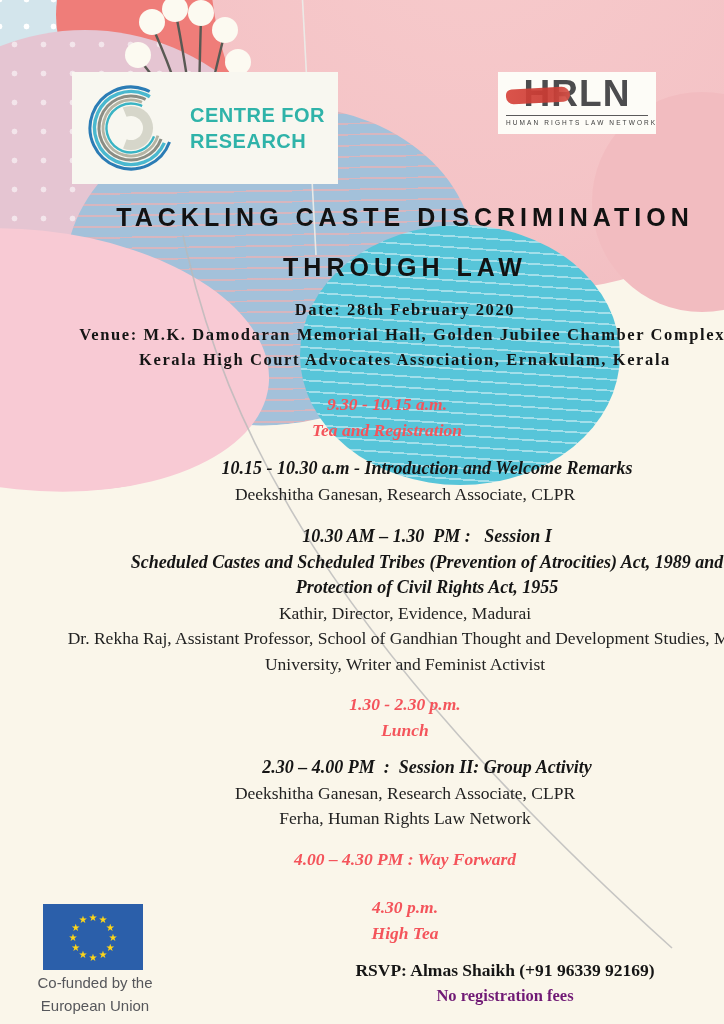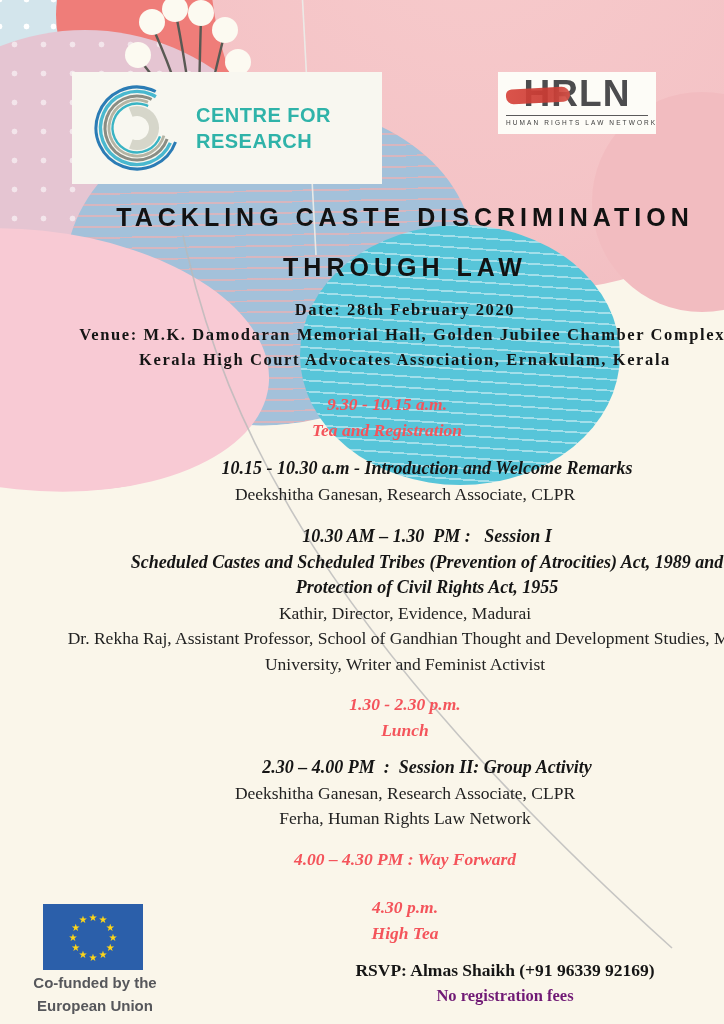--- a/index.html
+++ b/index.html
@@ -29,22 +29,22 @@
   .bg-stripes-teal{left:300px;top:225px;width:320px;height:260px;border-radius:50%;
     background-color:#57c5d9;
     background-image:repeating-linear-gradient(184deg,rgba(255,255,255,.45) 0px,rgba(255,255,255,.45) 1.8px,rgba(0,0,0,0) 1.8px,rgba(0,0,0,0) 11px);
     z-index:7;}
   .bg-pink-blob{left:-210px;top:230px;width:480px;height:260px;border-radius:50%;
     background:#f8cad4;transform:rotate(6deg);z-index:8;}
   .decor-svg{position:absolute;left:0;top:0;z-index:9;pointer-events:none;}
   .curve-svg{position:absolute;left:0;top:0;z-index:10;pointer-events:none;}
 
   
-  .clpr-box{position:absolute;left:72px;top:72px;width:310px;height:112px;background:#f8f7f0;
-    z-index:20;display:flex;align-items:center;padding-left:20px;box-sizing:border-box;}
+  .clpr-box{position:absolute;left:72px;top:72px;width:266px;height:112px;background:#f8f7f0;
+    z-index:20;display:flex;align-items:center;padding-left:14px;box-sizing:border-box;}
   .clpr-text{margin-left:14px;font-family:"Liberation Sans","DejaVu Sans",sans-serif;
     font-weight:bold;font-size:20px;line-height:26px;letter-spacing:.5px;}
   .clpr-teal{color:#2fb3a9;}
   .clpr-dark{color:#4c4340;}
 
   .hrln-box{position:absolute;left:498px;top:72px;width:158px;height:62px;background:#fdfcf7;
     z-index:20;text-align:center;box-sizing:border-box;padding-top:2px;}
   .hrln-acronym{position:relative;font-family:"Liberation Sans","DejaVu Sans",sans-serif;
     font-weight:800;font-size:37px;line-height:40px;letter-spacing:1px;color:#4c4c4e;z-index:1;}
   .hrln-brush{position:absolute;left:8px;top:16px;width:64px;height:15px;z-index:2;
@@ -68,21 +68,21 @@
   .blk-welcome{left:0;top:456px;width:724px;}
   .blk-session1{left:12px;top:524px;width:700px;}
   .blk-lunch{left:0;top:691px;width:724px;}
   .blk-session2{left:0;top:755px;width:724px;}
   .blk-way{left:0;top:846px;width:724px;}
   .blk-hightea{left:0;top:894px;width:724px;}
 
   
   .eu-flag{position:absolute;left:43px;top:904px;width:100px;height:66px;z-index:30;}
   .eu-caption{position:absolute;left:13px;top:971px;width:164px;z-index:30;text-align:center;
-    font-family:"Liberation Sans","DejaVu Sans",sans-serif;font-weight:bold;
+    font-family:"Liberation Sans","DejaVu Sans",sans-serif;font-weight:normal;
     font-size:15px;line-height:23px;color:#56575b;}
   .rsvp-block{position:absolute;left:290px;top:957px;width:430px;z-index:30;text-align:center;}
   .rsvp-line{font-weight:bold;font-size:17.5px;line-height:27px;color:#151515;}
   .rsvp-note{font-weight:bold;font-size:16.5px;line-height:24px;color:#701a75;}
 </style>
 </head>
 <body>
 
 <div class="poster">
 

